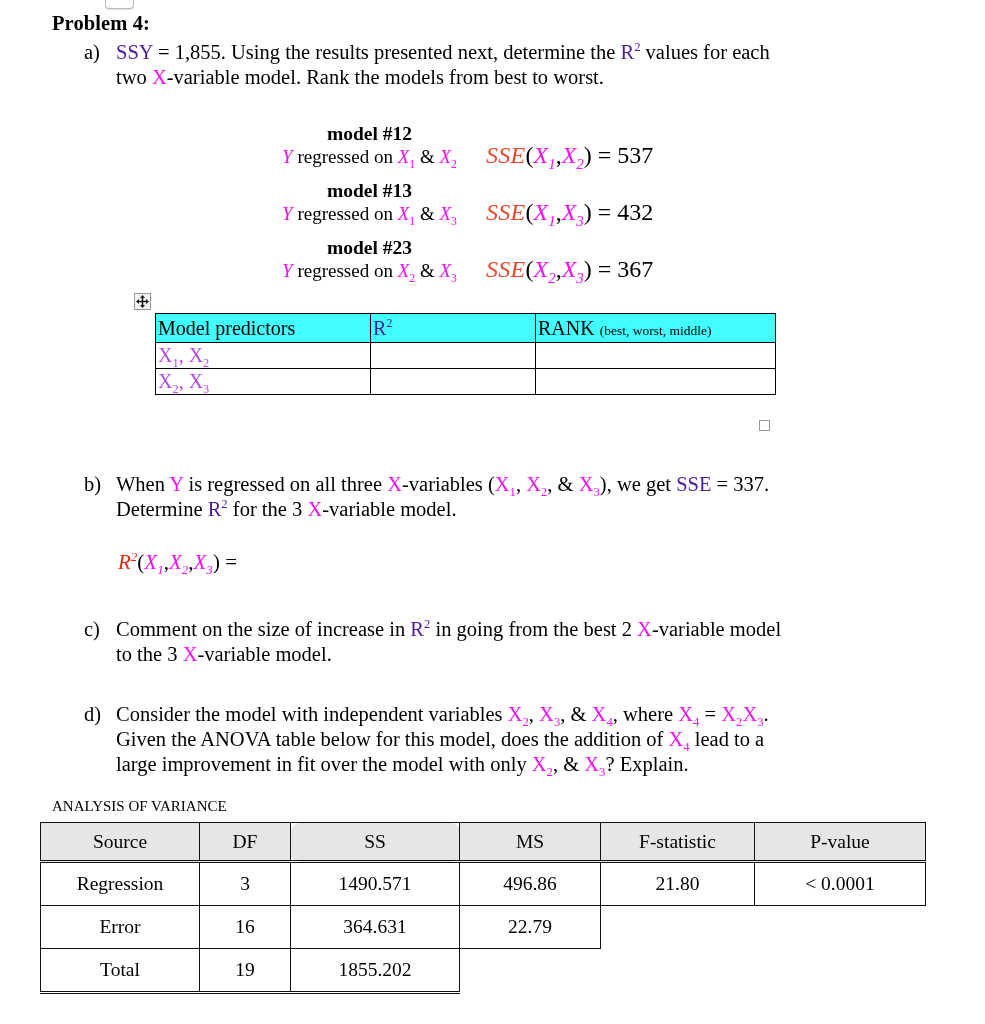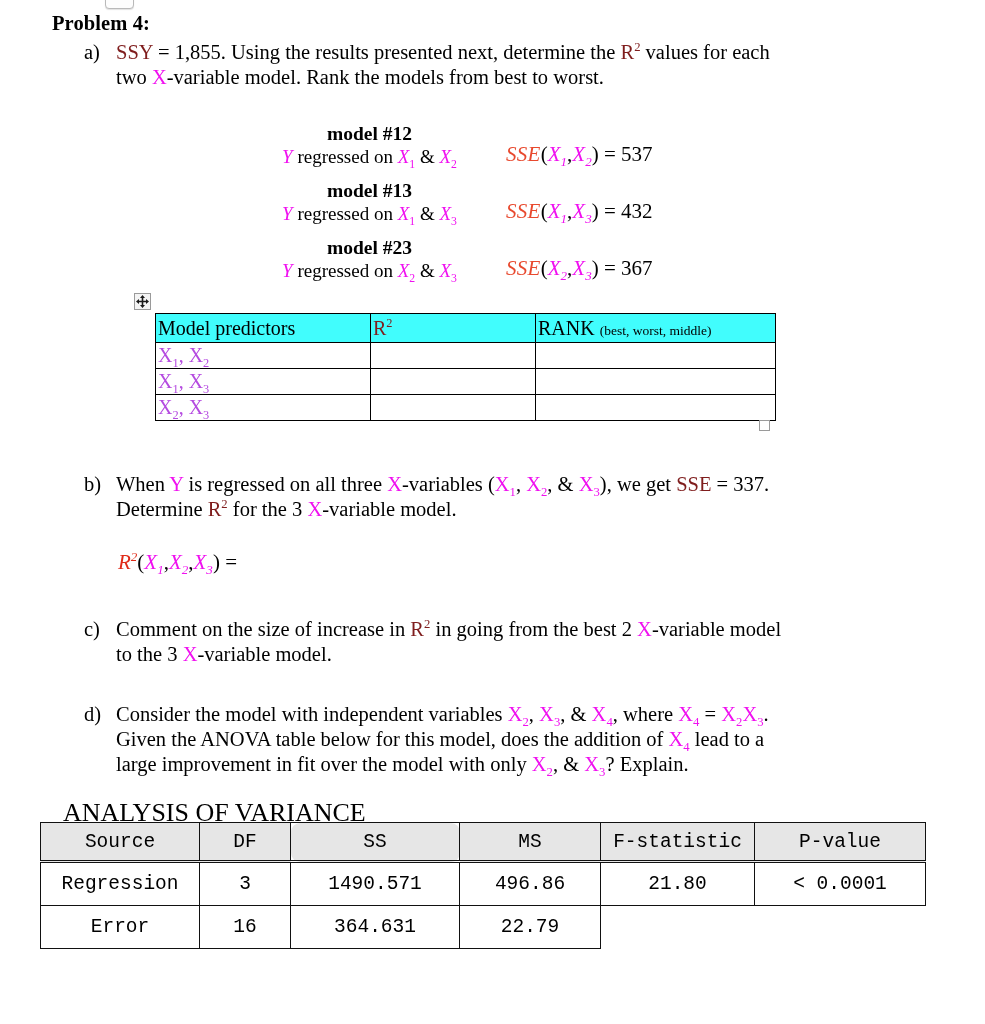--- a/index.html
+++ b/index.html
@@ -54,21 +54,21 @@
     position: absolute;
     left: 0;
     top: 0;
     width: 26px;
   }
   .item .body {
     display: block;
     margin-left: 32px;
   }
 
-  .red  { color: #7f1d1d; }
+  .red  { color: #4c1d95; }
   .mag  { color: #f010f0; }
 
   sup.s, sub.s { font-size: 0.62em; line-height: 0; }
   sup.s { vertical-align: super; }
   sub.s { vertical-align: sub; }
 
   
   .models {
     position: absolute;
     left: 262px;
@@ -94,23 +94,23 @@
     line-height: 23px;
   }
   .model-left .mdesc {
     display: block;
     line-height: 24px;
     white-space: nowrap;
   }
   .model-left .mdesc .ital { font-style: italic; }
   .model-right {
     position: absolute;
-    left: 244px;
+    left: 224px;
     top: 20px;
-    font-size: 21px;
+    font-size: 24px;
     font-style: italic;
     white-space: nowrap;
   }
   .model-right .sse { color: #e8492e; font-weight: normal; letter-spacing: 0.3px; }
   .model-right .plain { font-style: normal; }
 
   
   .move-handle {
     position: absolute;
     left: 134px;
@@ -167,40 +167,39 @@
     font-size: 21px;
     font-style: italic;
     white-space: nowrap;
   }
   .formula .rr { color: #e02b18; }
   .formula .par { font-style: normal; color: #000; }
 
   
   .anova-title {
     position: absolute;
-    left: 63px;
+    left: 52px;
     top: 798px;
-    font-size: 26px;
+    font-size: 15px;
   }
 
   table.anova {
     position: absolute;
     left: 40px;
     top: 822px;
     border-collapse: collapse;
     table-layout: fixed;
     font-size: 19.5px;
   }
   table.anova td {
     border: 1.4px solid #111111;
     text-align: center;
     vertical-align: middle;
     height: 42px;
     padding: 0 4px;
-    font-family: Liberation Mono, monospace;
   }
   table.anova tr.hdr td {
     background: #e6e6e6;
     height: 37px;
     border-bottom: 3.5px double #111111;
   }
   table.anova td.blank {
     border: none;
     background: transparent;
   }
@@ -273,25 +272,20 @@
         <td style="width:235px"><span>RANK</span> <span class="rank-sub">(best, worst, middle)</span></td>
       </tr>
     </thead>
     <tbody>
       <tr>
         <td class="xcell"><span>X</span><sub class="s">1</sub><span class="cm">, </span><span>X</span><sub class="s">2</sub></td>
         <td></td>
         <td></td>
       </tr>
       <tr>
-        <td class="xcell"><span>X</span><sub class="s">1</sub><span class="cm">, </span><span>X</span><sub class="s">3</sub></td>
-        <td></td>
-        <td></td>
-      </tr>
-      <tr>
         <td class="xcell"><span>X</span><sub class="s">2</sub><span class="cm">, </span><span>X</span><sub class="s">3</sub></td>
         <td></td>
         <td></td>
       </tr>
     </tbody>
   </table>
 
   <div class="resize-handle"></div>
 
   <div class="item" style="left:84px; top:472px; width:880px;">
@@ -342,16 +336,24 @@
         <td>&lt; 0.0001</td>
       </tr>
       <tr>
         <td>Error</td>
         <td>16</td>
         <td>364.631</td>
         <td>22.79</td>
         <td class="blank"></td>
         <td class="blank"></td>
       </tr>
+      <tr class="last">
+        <td class="filled">Total</td>
+        <td class="filled">19</td>
+        <td class="filled">1855.202</td>
+        <td class="blank"></td>
+        <td class="blank"></td>
+        <td class="blank"></td>
+      </tr>
     </tbody>
   </table>
 
 </div>
 
 </body></html>

